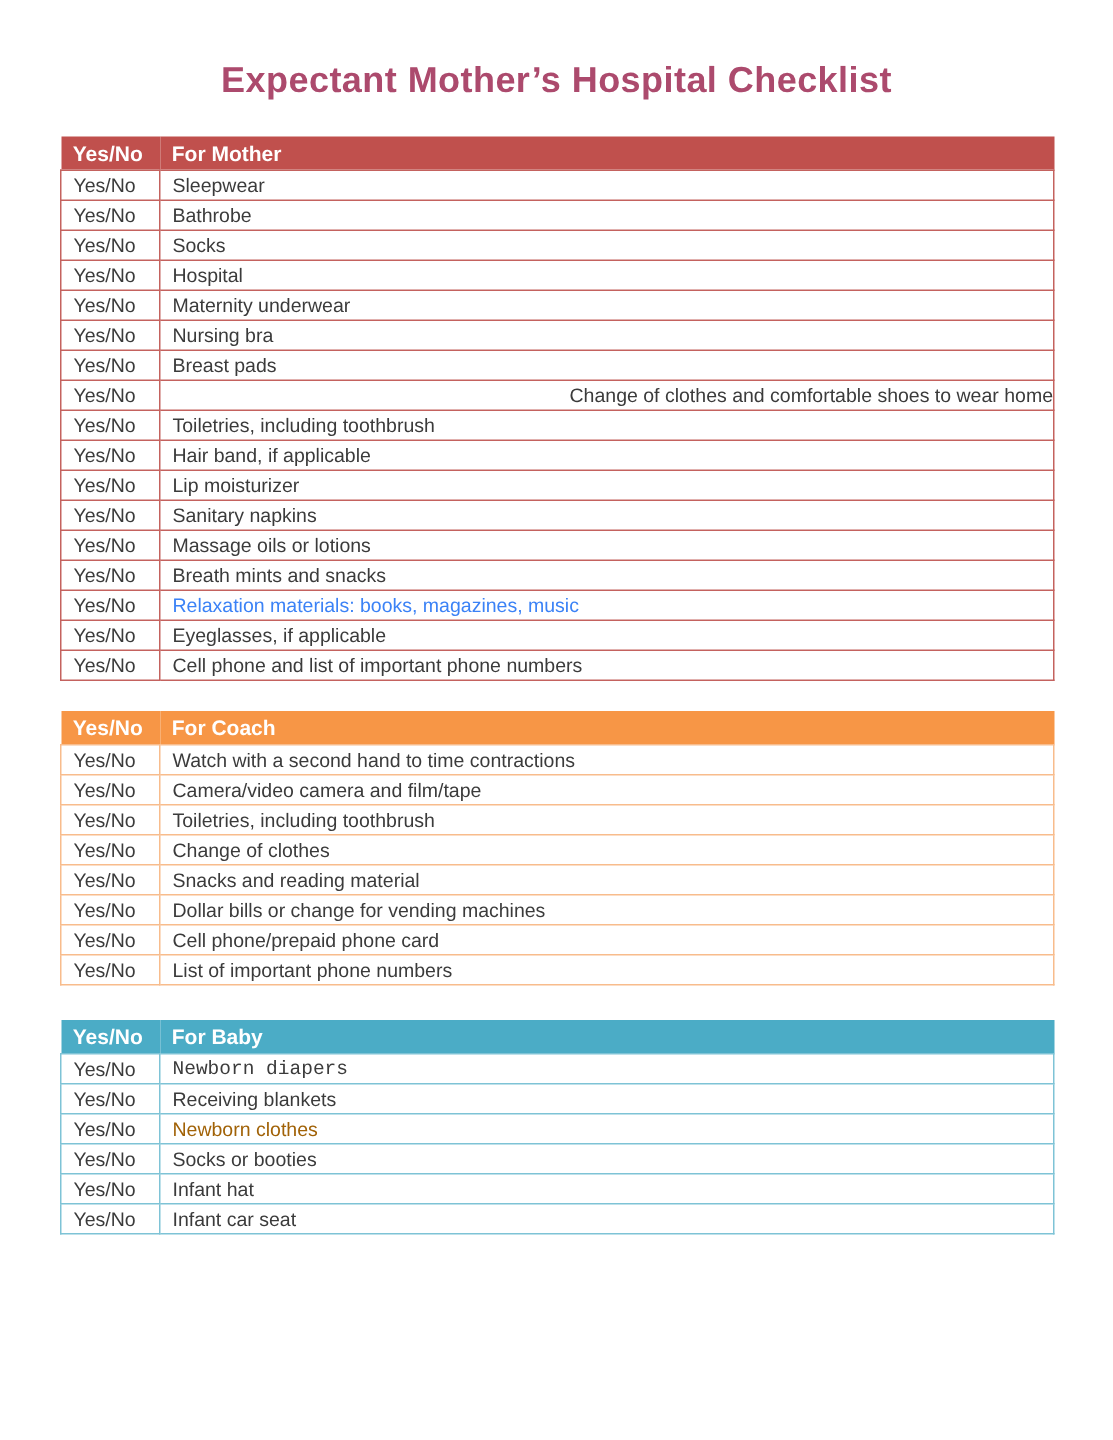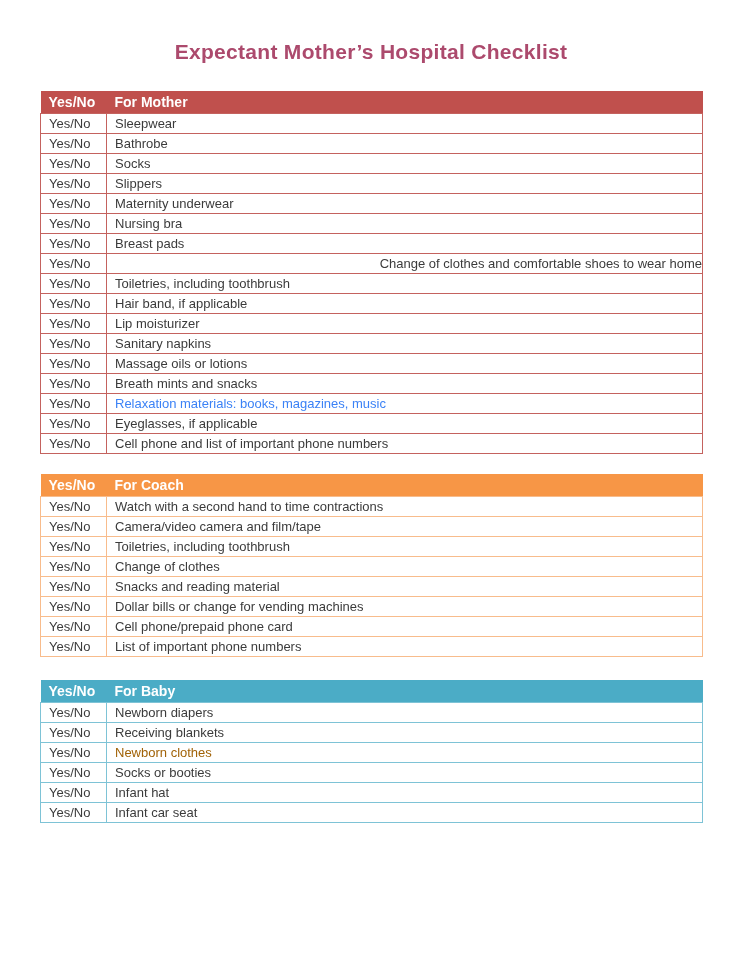--- a/index.html
+++ b/index.html
@@ -8,21 +8,21 @@
     width:742px;height:960px;
     background:#ffffff;
     font-family:"Liberation Sans", sans-serif;
     overflow:hidden;
   }
   .title{
     position:absolute;
     top:40px;left:0;width:742px;
     margin:0;
     text-align:center;
-    font-size:21px;
+    font-size:24px;
     font-weight:bold;
     letter-spacing:0.3px;
   }
   table.checklist{
     position:absolute;
     left:40px;
     width:663px;
     border-collapse:collapse;
     table-layout:fixed;
   }
@@ -75,21 +75,21 @@
         <tr>
           <td style="color: rgb(59, 59, 59);">Yes/No</td>
           <td style="color: rgb(59, 59, 59);">Bathrobe</td>
         </tr>
         <tr>
           <td style="color: rgb(59, 59, 59);">Yes/No</td>
           <td style="color: rgb(59, 59, 59);">Socks</td>
         </tr>
         <tr>
           <td style="color: rgb(59, 59, 59);">Yes/No</td>
-          <td style="color: rgb(59, 59, 59);">Slippers</td>
+          <td style="color: rgb(59, 59, 59);">Hospital</td>
         </tr>
         <tr>
           <td style="color: rgb(59, 59, 59);">Yes/No</td>
           <td style="color: rgb(59, 59, 59); margin-top: 43px;">Maternity underwear</td>
         </tr>
         <tr>
           <td style="color: rgb(59, 59, 59);">Yes/No</td>
           <td style="color: rgb(59, 59, 59);">Nursing bra</td>
         </tr>
         <tr>
@@ -185,21 +185,21 @@
   <table class="checklist t-baby" style="--hdr: #4BACC6; --brd: #7EC3D6;">
     <thead>
       <tr>
         <th class="c1" style="color: rgb(255, 255, 255);">Yes/No</th>
         <th style="color: rgb(255, 255, 255);">For Baby</th>
       </tr>
     </thead>
     <tbody>
         <tr>
           <td style="color: rgb(59, 59, 59);">Yes/No</td>
-          <td style="color: rgb(59, 59, 59);">Newborn diapers</td>
+          <td style="color: rgb(59, 59, 59); font-family: Liberation Mono, monospace;">Newborn diapers</td>
         </tr>
         <tr>
           <td style="color: rgb(59, 59, 59);">Yes/No</td>
           <td style="color: rgb(59, 59, 59);">Receiving blankets</td>
         </tr>
         <tr>
           <td style="color: rgb(59, 59, 59);">Yes/No</td>
           <td style="color: #a16207;">Newborn clothes</td>
         </tr>
         <tr>

